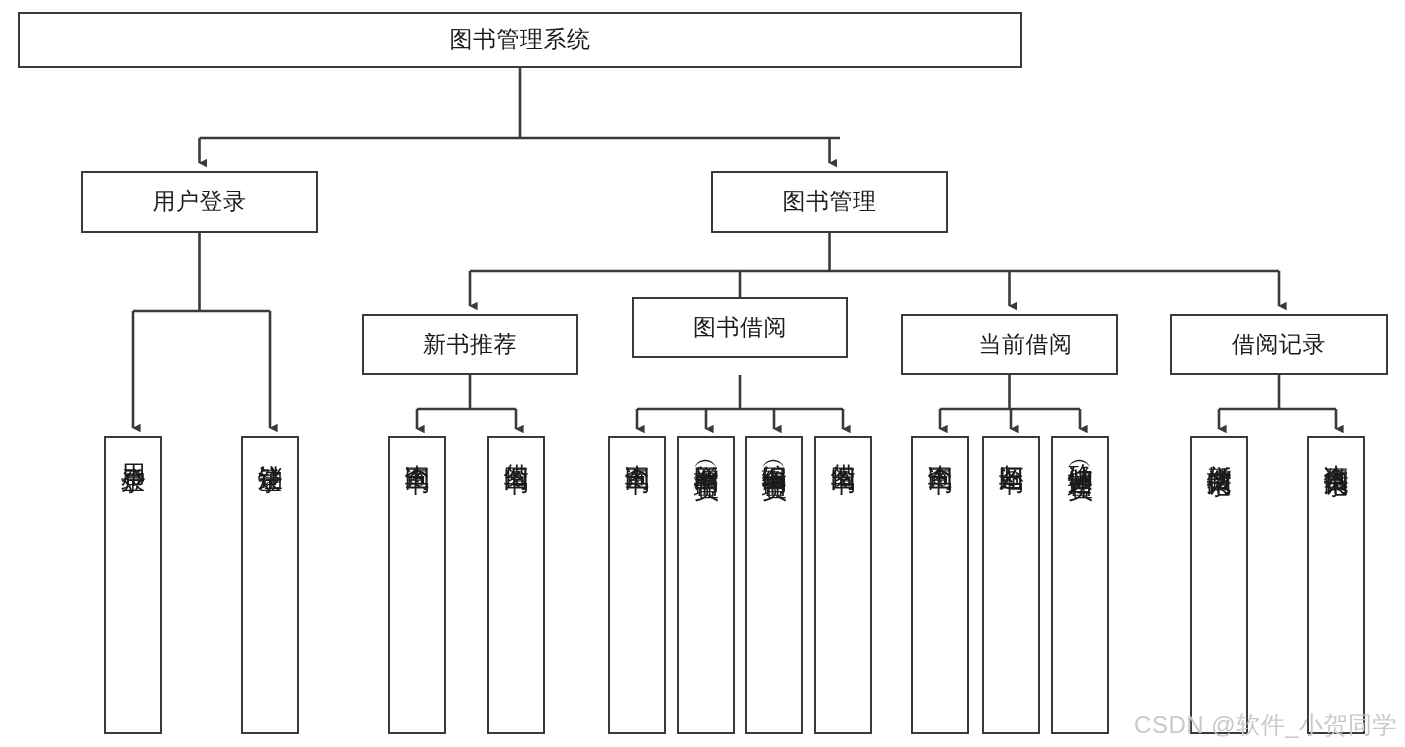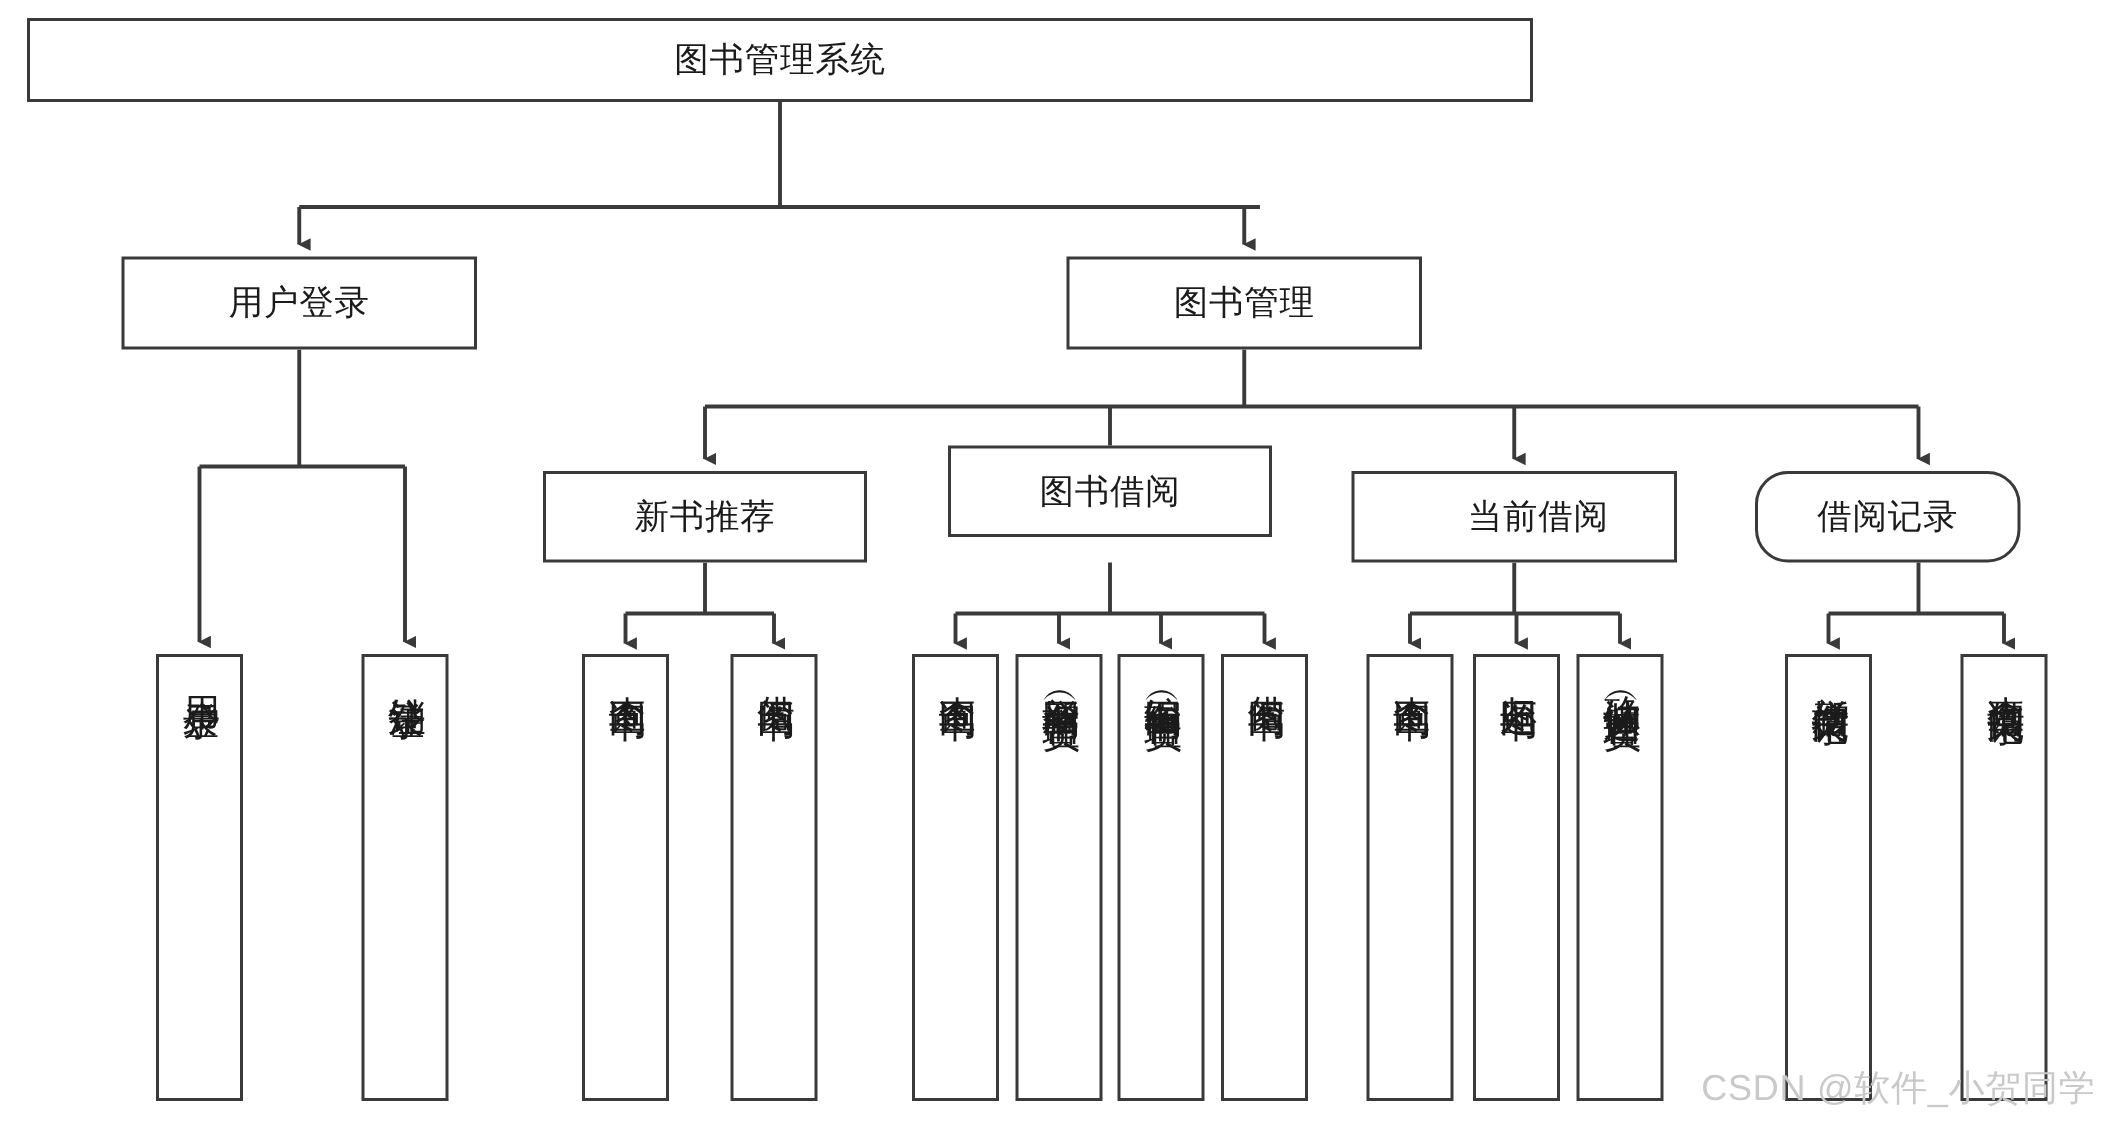--- a/index.html
+++ b/index.html
@@ -142,21 +142,21 @@
 
   <div class="node horiz" style="left: 362px; top: 314px; width: 216px; height: 61px;">
     <span class="node-label">新书推荐</span>
   </div>
   <div class="node horiz" style="left: 632px; top: 297px; width: 216px; height: 61px;">
     <span class="node-label">图书借阅</span>
   </div>
   <div class="node horiz" style="left: 901px; top: 314px; width: 217px; height: 61px; padding-left: 32px;">
     <span class="node-label">当前借阅</span>
   </div>
-  <div class="node horiz" style="left: 1170px; top: 314px; width: 177px; height: 61px; border-radius: 22px;">
+  <div class="node horiz" style="left: 1170px; top: 314px; width: 218px; height: 61px;">
     <span class="node-label">借阅记录</span>
   </div>
 
   <div class="node vert" style="left: 104px; top: 436px; width: 58px; height: 298px;">
     <span class="node-label">用户登录</span>
   </div>
   <div class="node vert" style="left: 241px; top: 436px; width: 58px; height: 298px;">
     <span class="node-label">注销登录</span>
   </div>
   <div class="node vert" style="left: 388px; top: 436px; width: 58px; height: 298px;">

